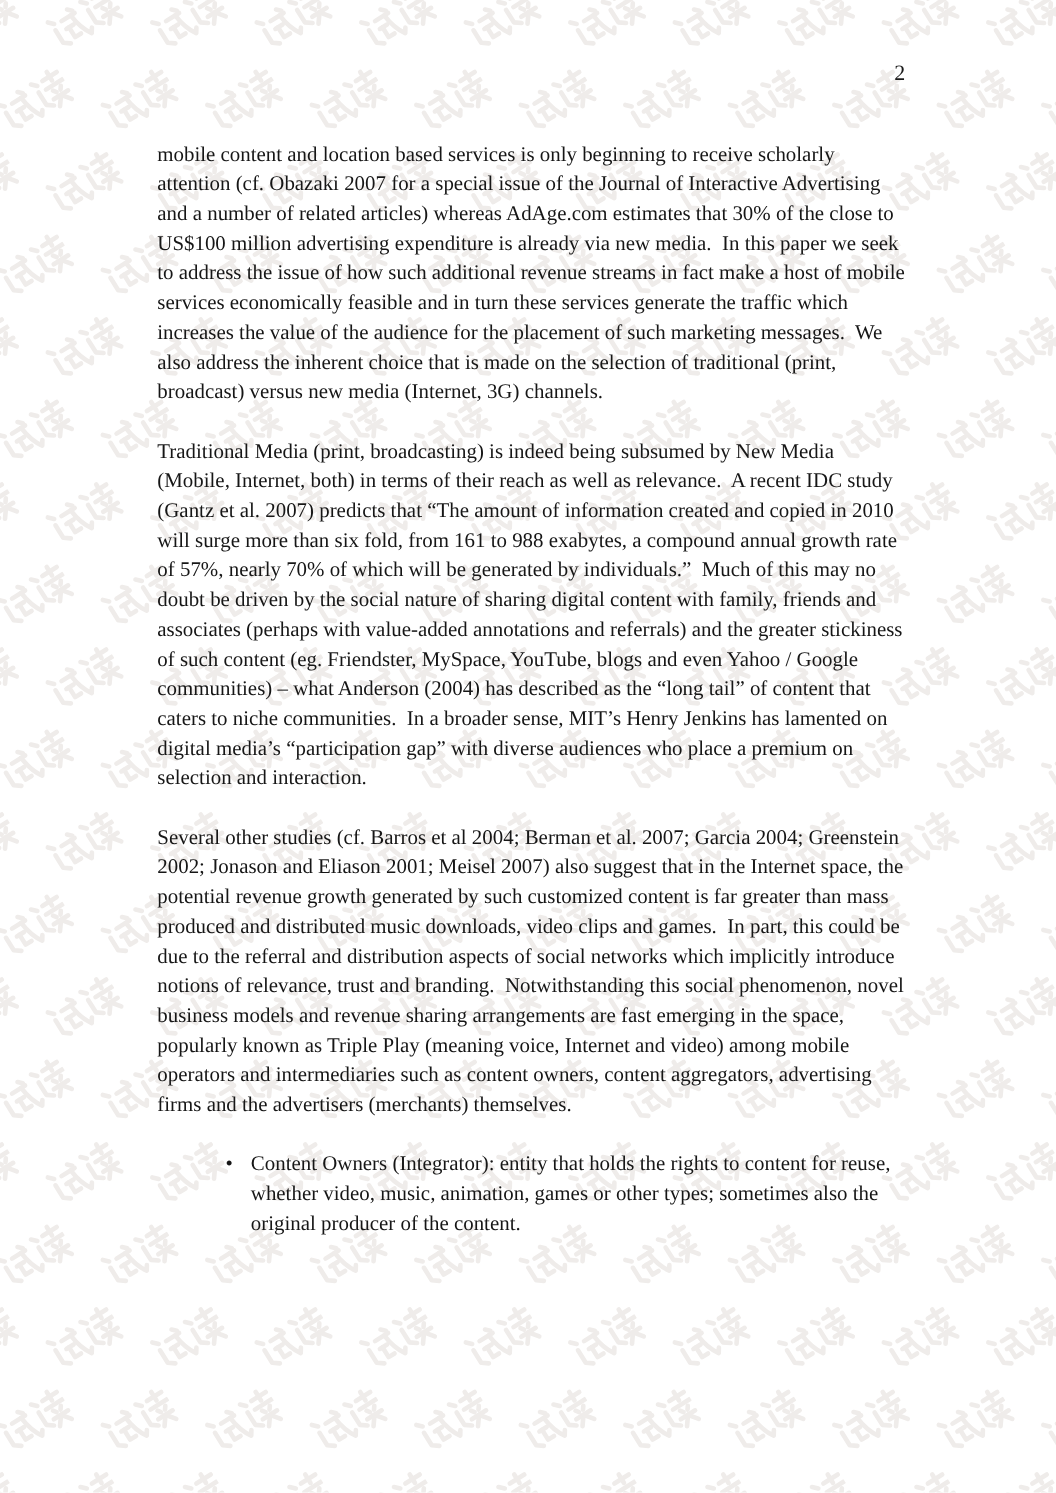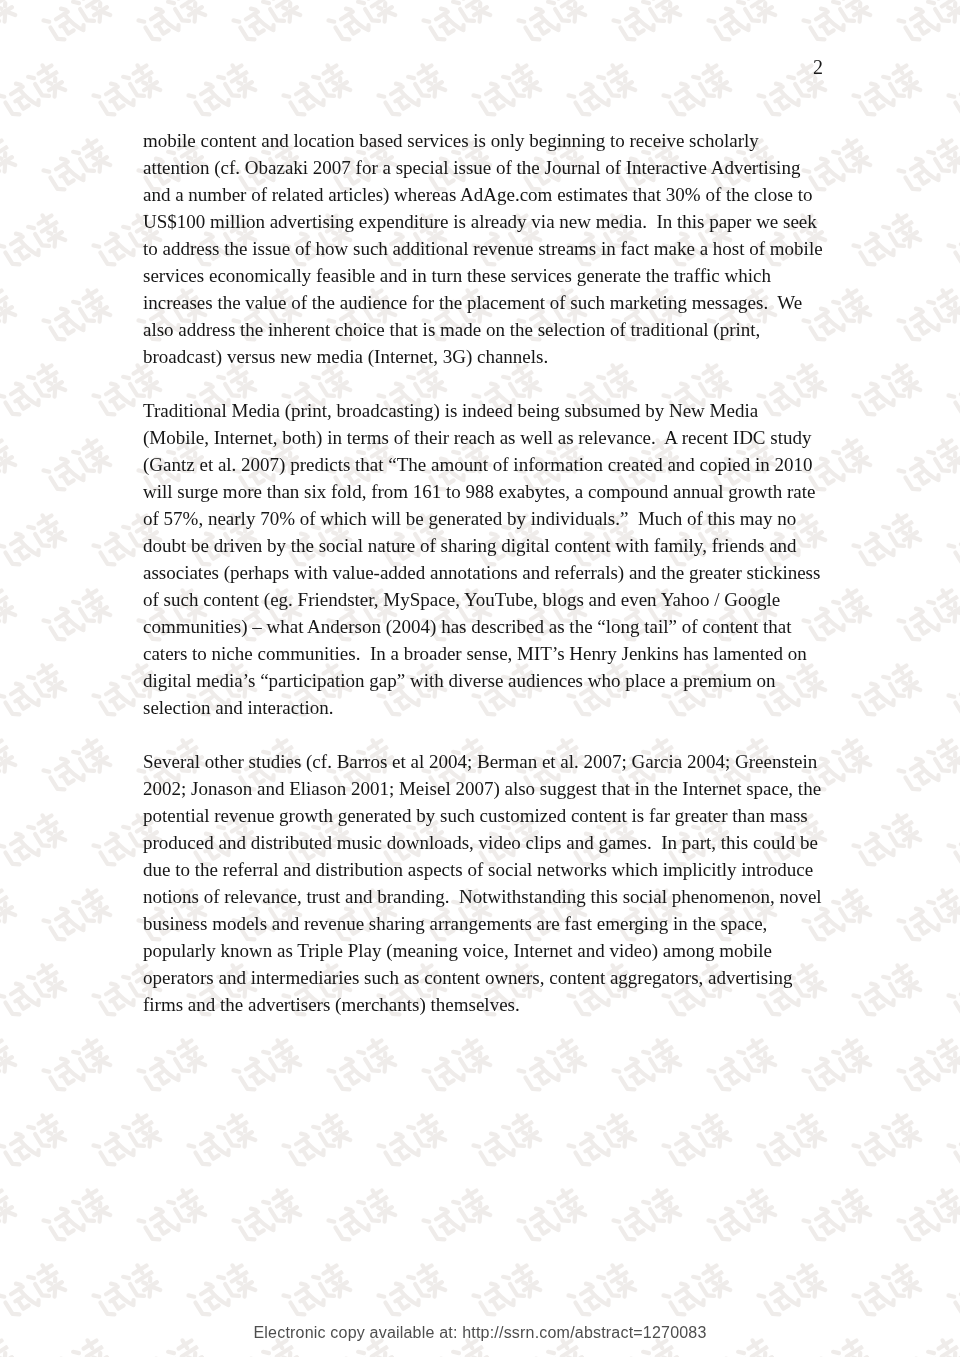--- a/index.html
+++ b/index.html
@@ -1163,17 +1163,19 @@
         </svg>
       </div>
     </div>
 
   <div class="page-num">2</div>
 
   <div class="content">
     <p>mobile content and location based services is only beginning to receive scholarly attention (cf. Obazaki 2007 for a special issue of the Journal of Interactive Advertising and a number of related articles) whereas AdAge.com estimates that 30% of the close to US$100 million advertising expenditure is already via new media.  In this paper we seek to address the issue of how such additional revenue streams in fact make a host of mobile services economically feasible and in turn these services generate the traffic which increases the value of the audience for the placement of such marketing messages.  We also address the inherent choice that is made on the selection of traditional (print, broadcast) versus new media (Internet, 3G) channels.</p>
     <p>Traditional Media (print, broadcasting) is indeed being subsumed by New Media (Mobile, Internet, both) in terms of their reach as well as relevance.  A recent IDC study (Gantz et al. 2007) predicts that “The amount of information created and copied in 2010 will surge more than six fold, from 161 to 988 exabytes, a compound annual growth rate of 57%, nearly 70% of which will be generated by individuals.”  Much of this may no doubt be driven by the social nature of sharing digital content with family, friends and associates (perhaps with value-added annotations and referrals) and the greater stickiness of such content (eg. Friendster, MySpace, YouTube, blogs and even Yahoo / Google communities) – what Anderson (2004) has described as the “long tail” of content that caters to niche communities.  In a broader sense, MIT’s Henry Jenkins has lamented on digital media’s “participation gap” with diverse audiences who place a premium on selection and interaction.</p>
     <p>Several other studies (cf. Barros et al 2004; Berman et al. 2007; Garcia 2004; Greenstein 2002; Jonason and Eliason 2001; Meisel 2007) also suggest that in the Internet space, the potential revenue growth generated by such customized content is far greater than mass produced and distributed music downloads, video clips and games.  In part, this could be due to the referral and distribution aspects of social networks which implicitly introduce notions of relevance, trust and branding.  Notwithstanding this social phenomenon, novel business models and revenue sharing arrangements are fast emerging in the space, popularly known as Triple Play (meaning voice, Internet and video) among mobile operators and intermediaries such as content owners, content aggregators, advertising firms and the advertisers (merchants) themselves.</p>
+    <ul class="bullet-list">
+      <li>Content Owners (Integrator): entity that holds the rights to content for reuse, whether video, music, animation, games or other types; sometimes also the original producer of the content.</li>
+    </ul>
   </div>
 
-  <div class="footer">Electronic copy available at: http://ssrn.com/abstract=1270083</div>
 
 </div>
 
 </body></html>

